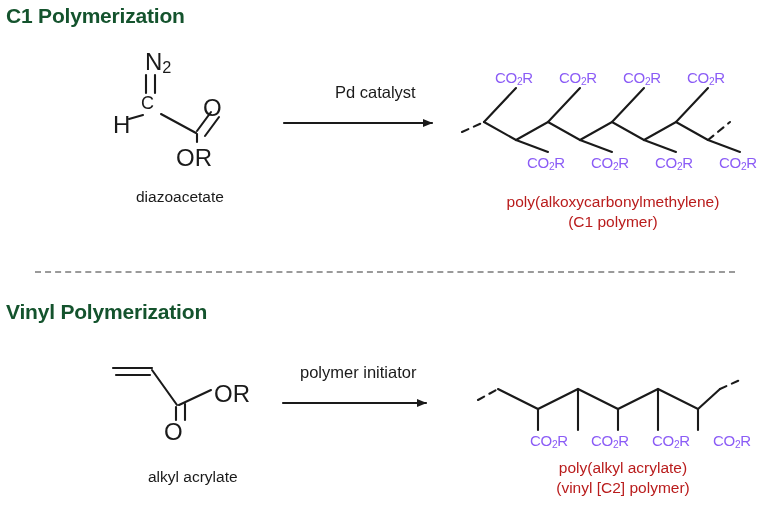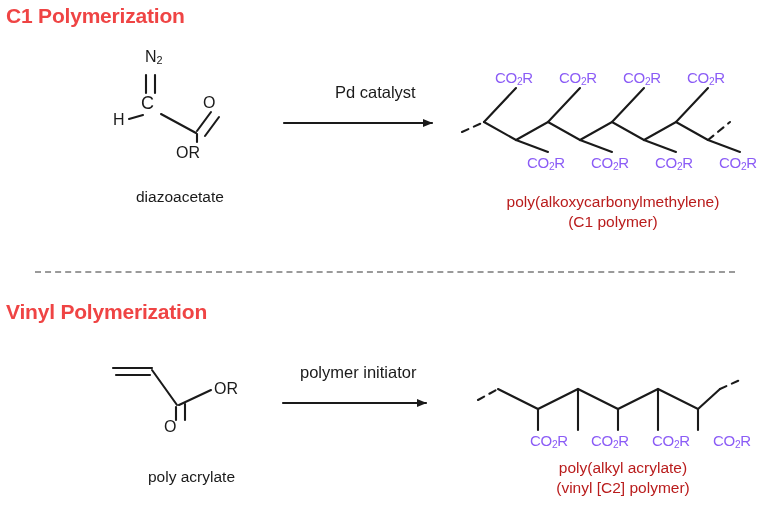--- a/index.html
+++ b/index.html
@@ -28,21 +28,21 @@
     width: 768px;
     height: 512px;
     overflow: visible;
     pointer-events: none;
   }
   .section-title {
     position: absolute;
     font-size: 21px;
     font-weight: bold;
     letter-spacing: -0.2px;
-    color: #ef4444;
+    color: #14532d;
     white-space: nowrap;
   }
   #title-c1 { left: 6px; top: 4px; }
   #title-vinyl { left: 6px; top: 300px; }
 
   .cond-label {
     position: absolute;
     font-size: 16.5px;
     color: #1a1a1a;
     white-space: nowrap;
@@ -66,21 +66,21 @@
     font-size: 15.5px;
     line-height: 20px;
     color: #b91c1c;
     white-space: nowrap;
   }
   #cap-c1poly { left: 468px; top: 192px; width: 290px; }
   #cap-vinylpoly { left: 478px; top: 458px; width: 290px; }
 
   .atom {
     position: absolute;
-    font-size: 16px;
+    font-size: 24px;
     color: #1a1a1a;
     white-space: nowrap;
   }
   .atom sub {
     font-size: 0.68em;
     vertical-align: -0.18em;
   }
   .co2r {
     position: absolute;
     font-size: 15px;
@@ -128,21 +128,21 @@
 
   <div class="cond-label" id="cond-rad">polymer initiator</div>
 
   <div class="caption" id="cap-diazo">diazoacetate</div>
 
   <div class="caption-block" id="cap-c1poly">
     <div>poly(alkoxycarbonylmethylene)</div>
     <div>(C1 polymer)</div>
   </div>
 
-  <div class="caption" id="cap-acrylate">poly acrylate</div>
+  <div class="caption" id="cap-acrylate">alkyl acrylate</div>
 
   <div class="caption-block" id="cap-vinylpoly">
     <div>poly(alkyl acrylate)</div>
     <div>(vinyl [C2] polymer)</div>
   </div>
 
   <div class="atom" id="a-n2"><span>N</span><sub>2</sub></div>
 
   <div class="atom" id="a-h">H</div>
 

